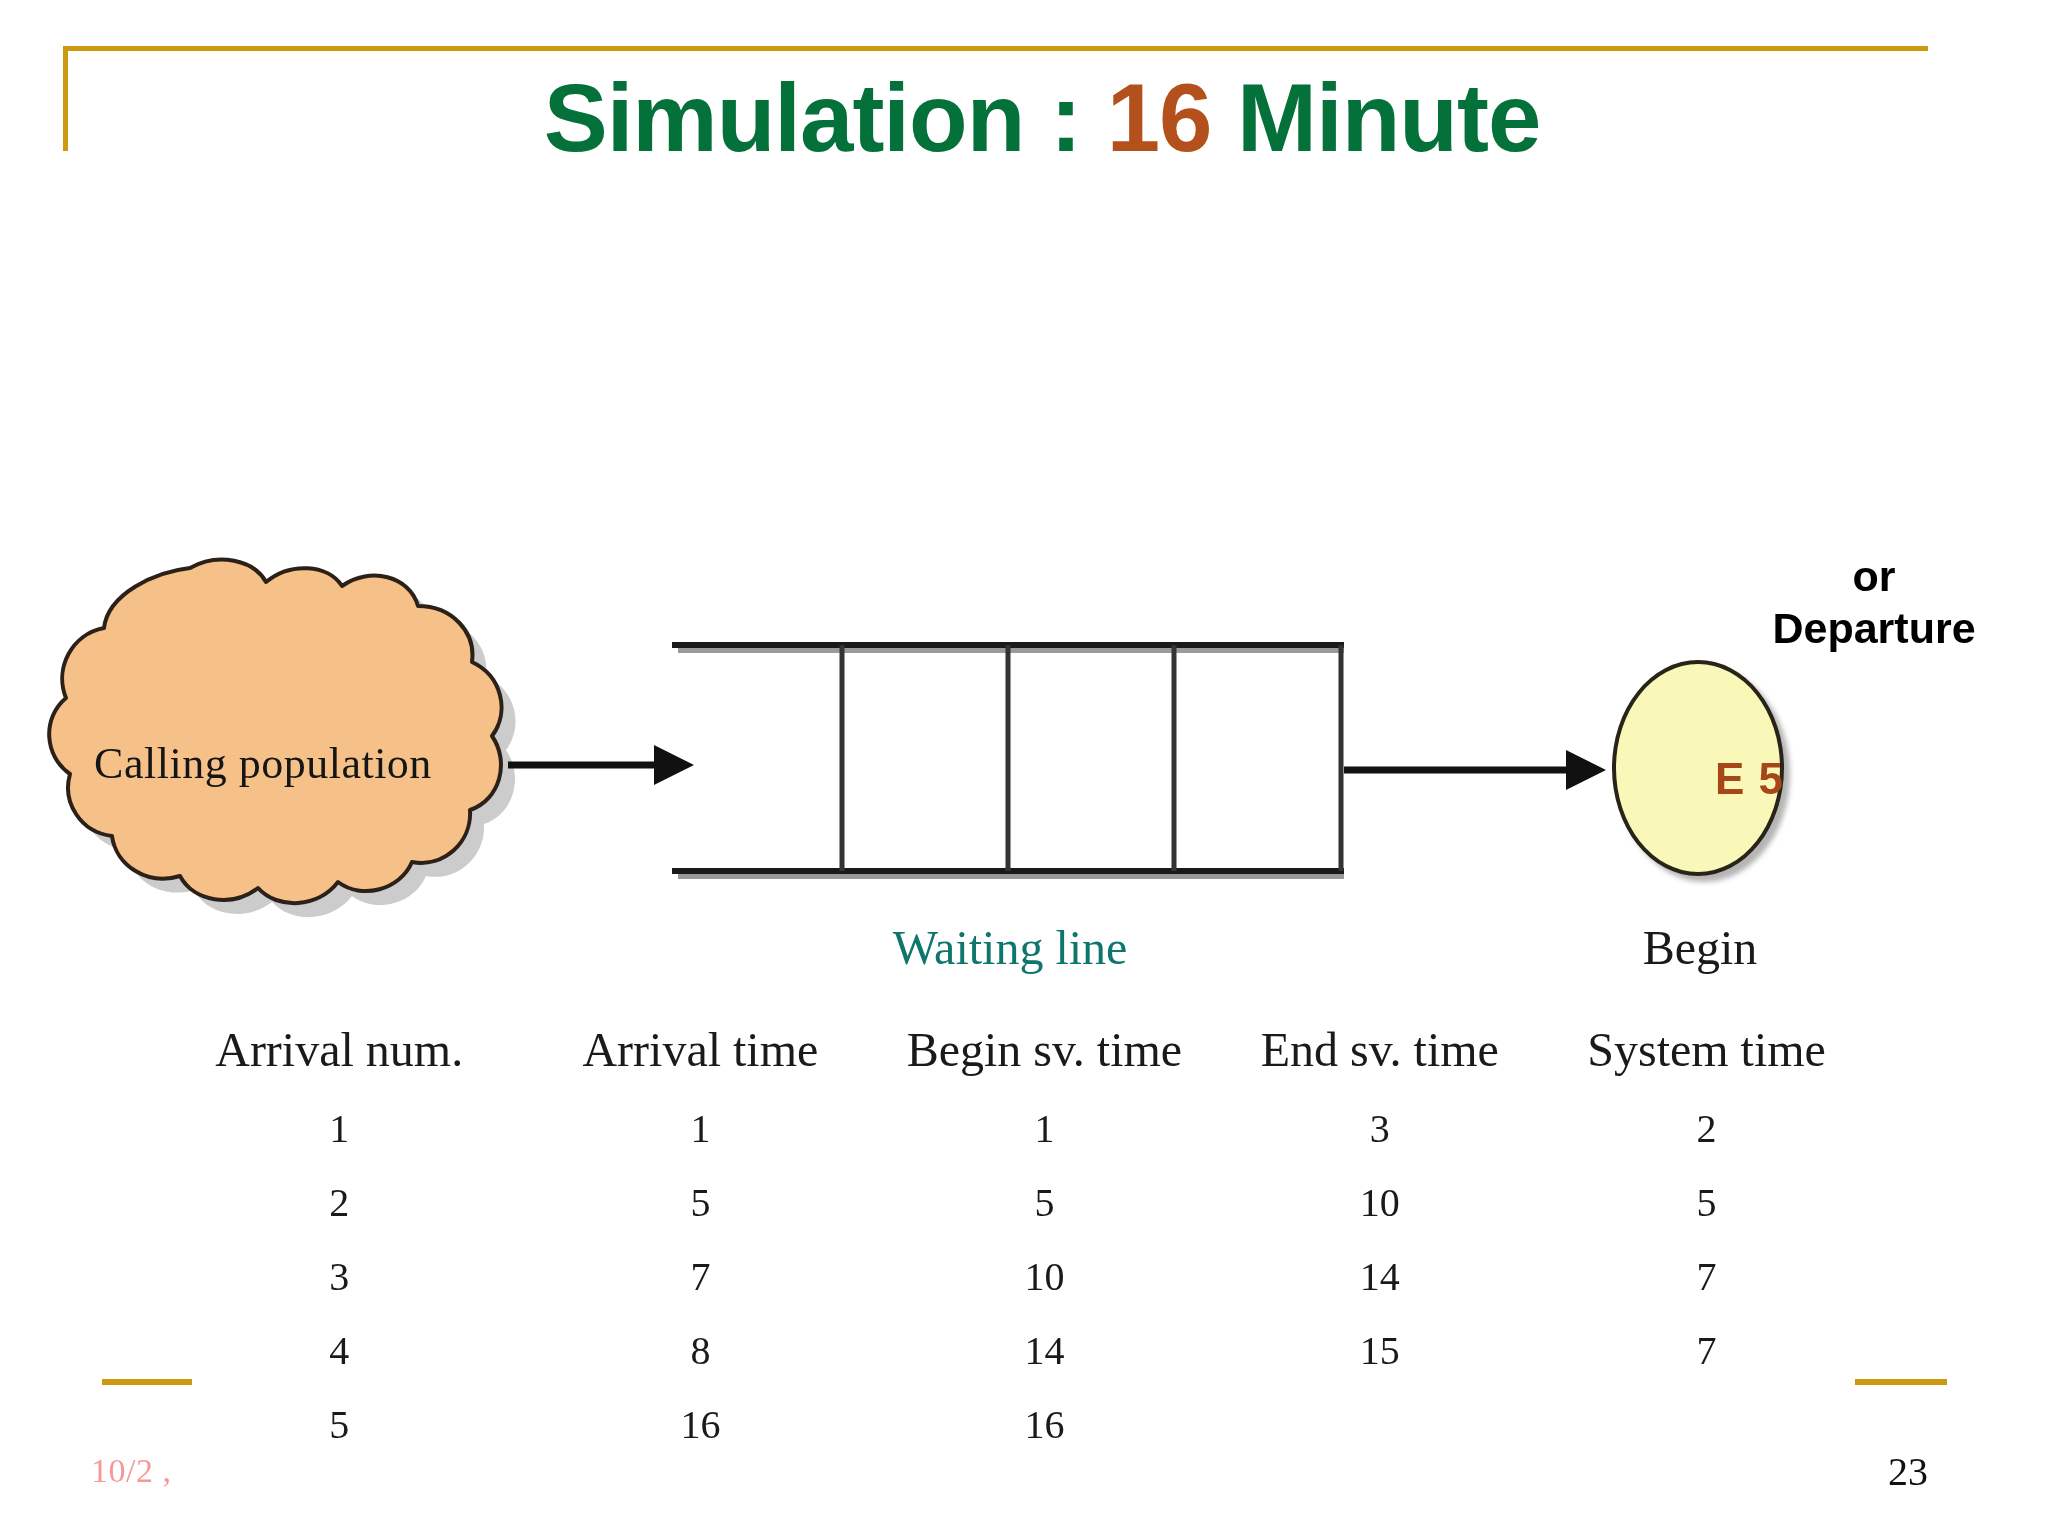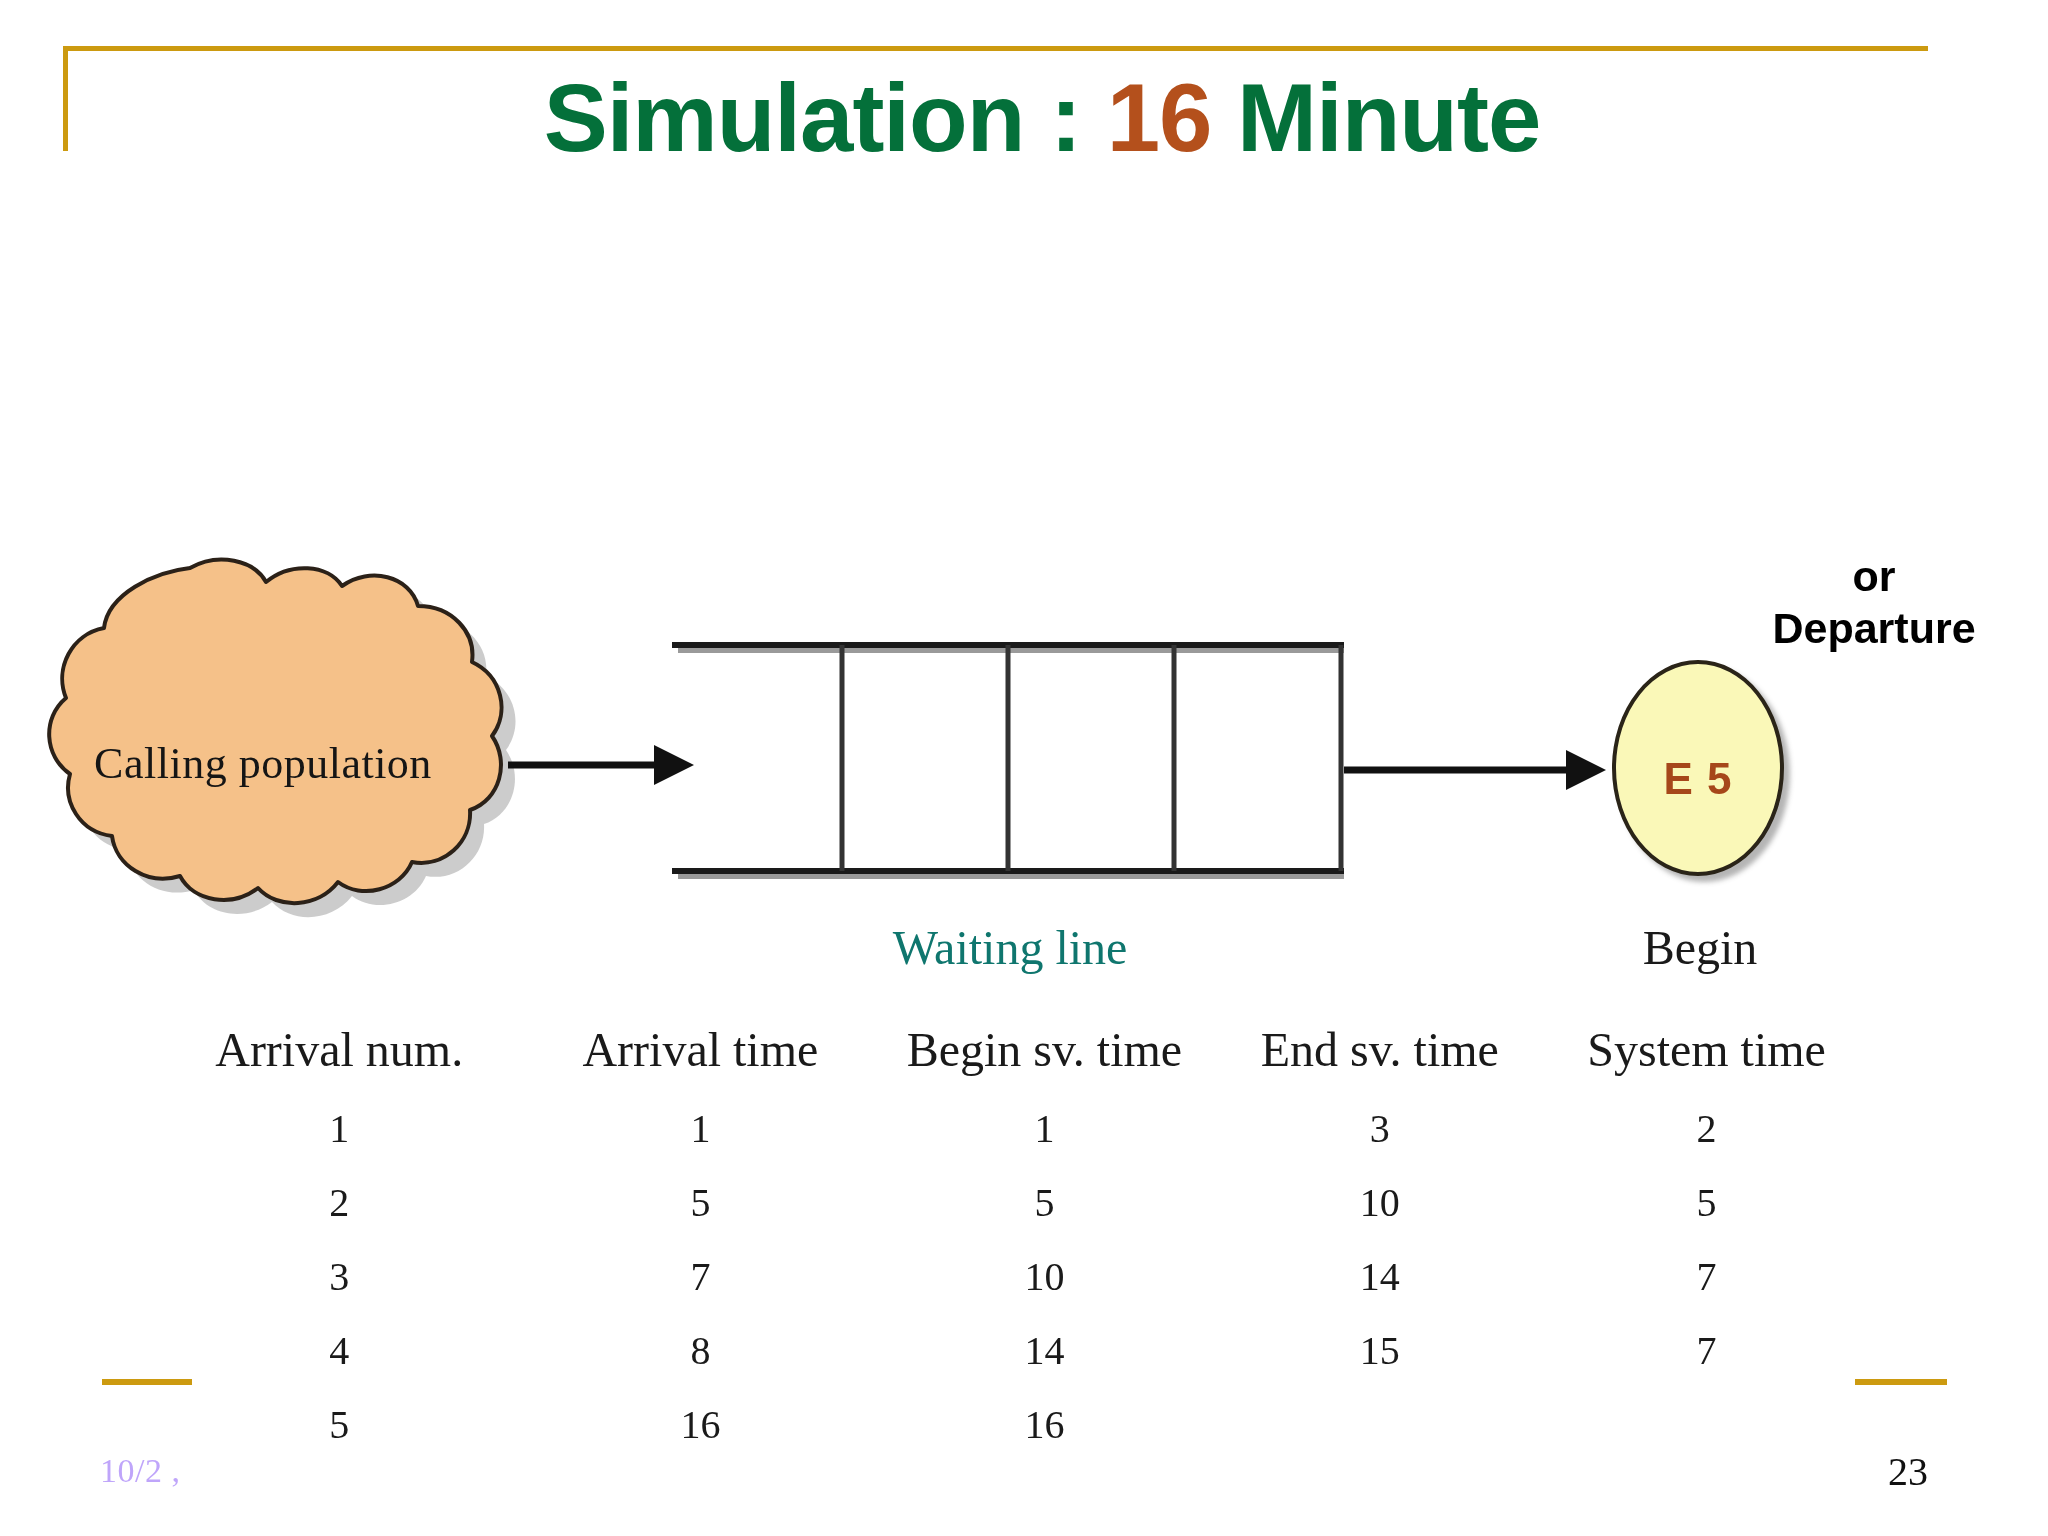--- a/index.html
+++ b/index.html
@@ -120,21 +120,21 @@
     border: 4px solid #2A2418;
     border-radius: 50%;
     box-sizing: border-box;
     box-shadow: 6px 6px 5px rgba(90,90,90,0.45);
   }
   .server-ellipse .e-label {
     position: absolute;
     left: 0;
     top: 94px;
     width: 172px;
-    text-align: center;
+    text-align: right;
     font-family: "Liberation Sans", sans-serif;
     font-weight: bold;
     font-size: 44px;
     color: #A6471A;
     letter-spacing: 1px;
   }
 
   
   .service-caption {
     position: absolute;
@@ -196,25 +196,25 @@
   }
   .sim-table col.c1 { width: 22%; }
   .sim-table col.c2 { width: 20%; }
   .sim-table col.c3 { width: 20%; }
   .sim-table col.c4 { width: 19%; }
   .sim-table col.c5 { width: 19%; }
 
   
   .footer-date {
     position: absolute;
-    left: 100px;
+    left: 91px;
     top: 1452px;
     font-family: "Liberation Serif", serif;
     font-size: 34px;
-    color: #8b5cf6;
+    color: #ef4444;
     opacity: 0.55;
     letter-spacing: 0.5px;
   }
   .footer-page {
     position: absolute;
     left: 1888px;
     top: 1448px;
     font-family: "Liberation Serif", serif;
     font-size: 40px;
     color: #111111;

